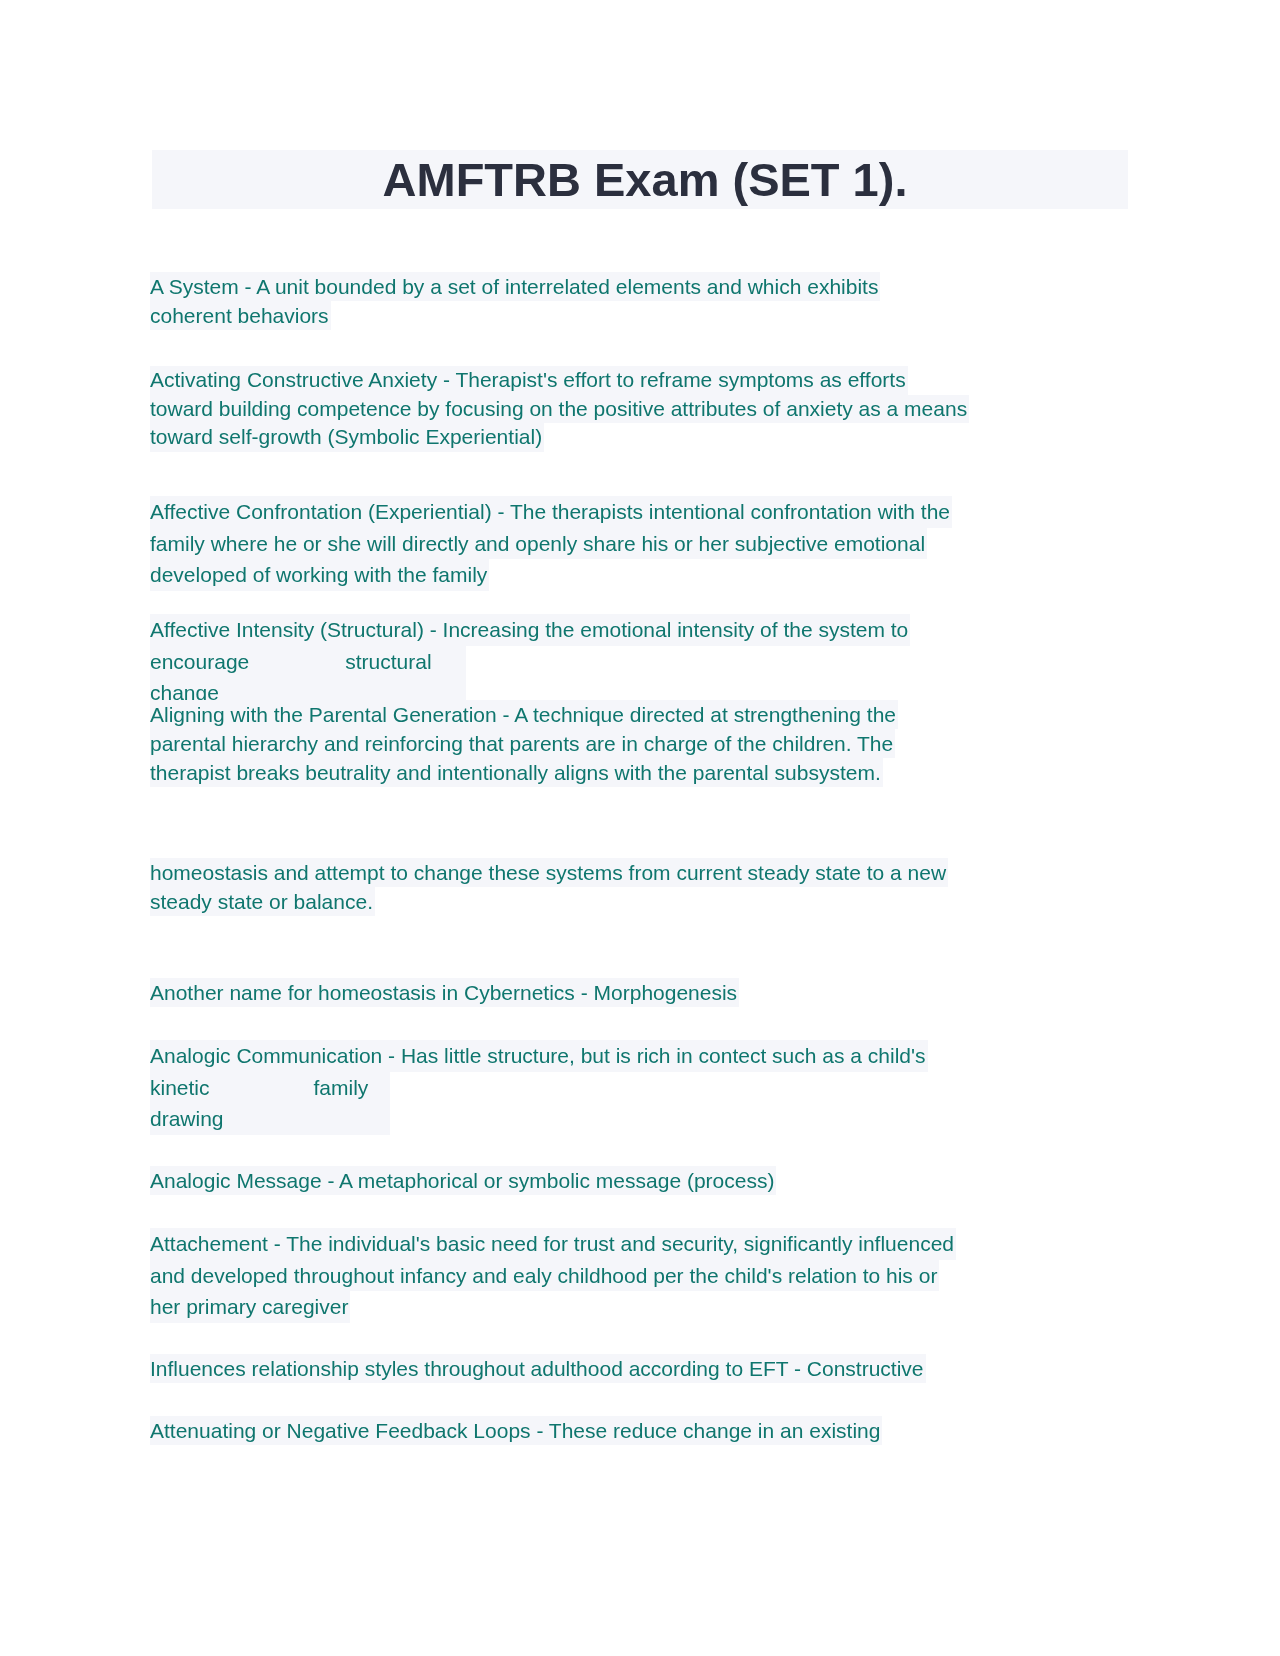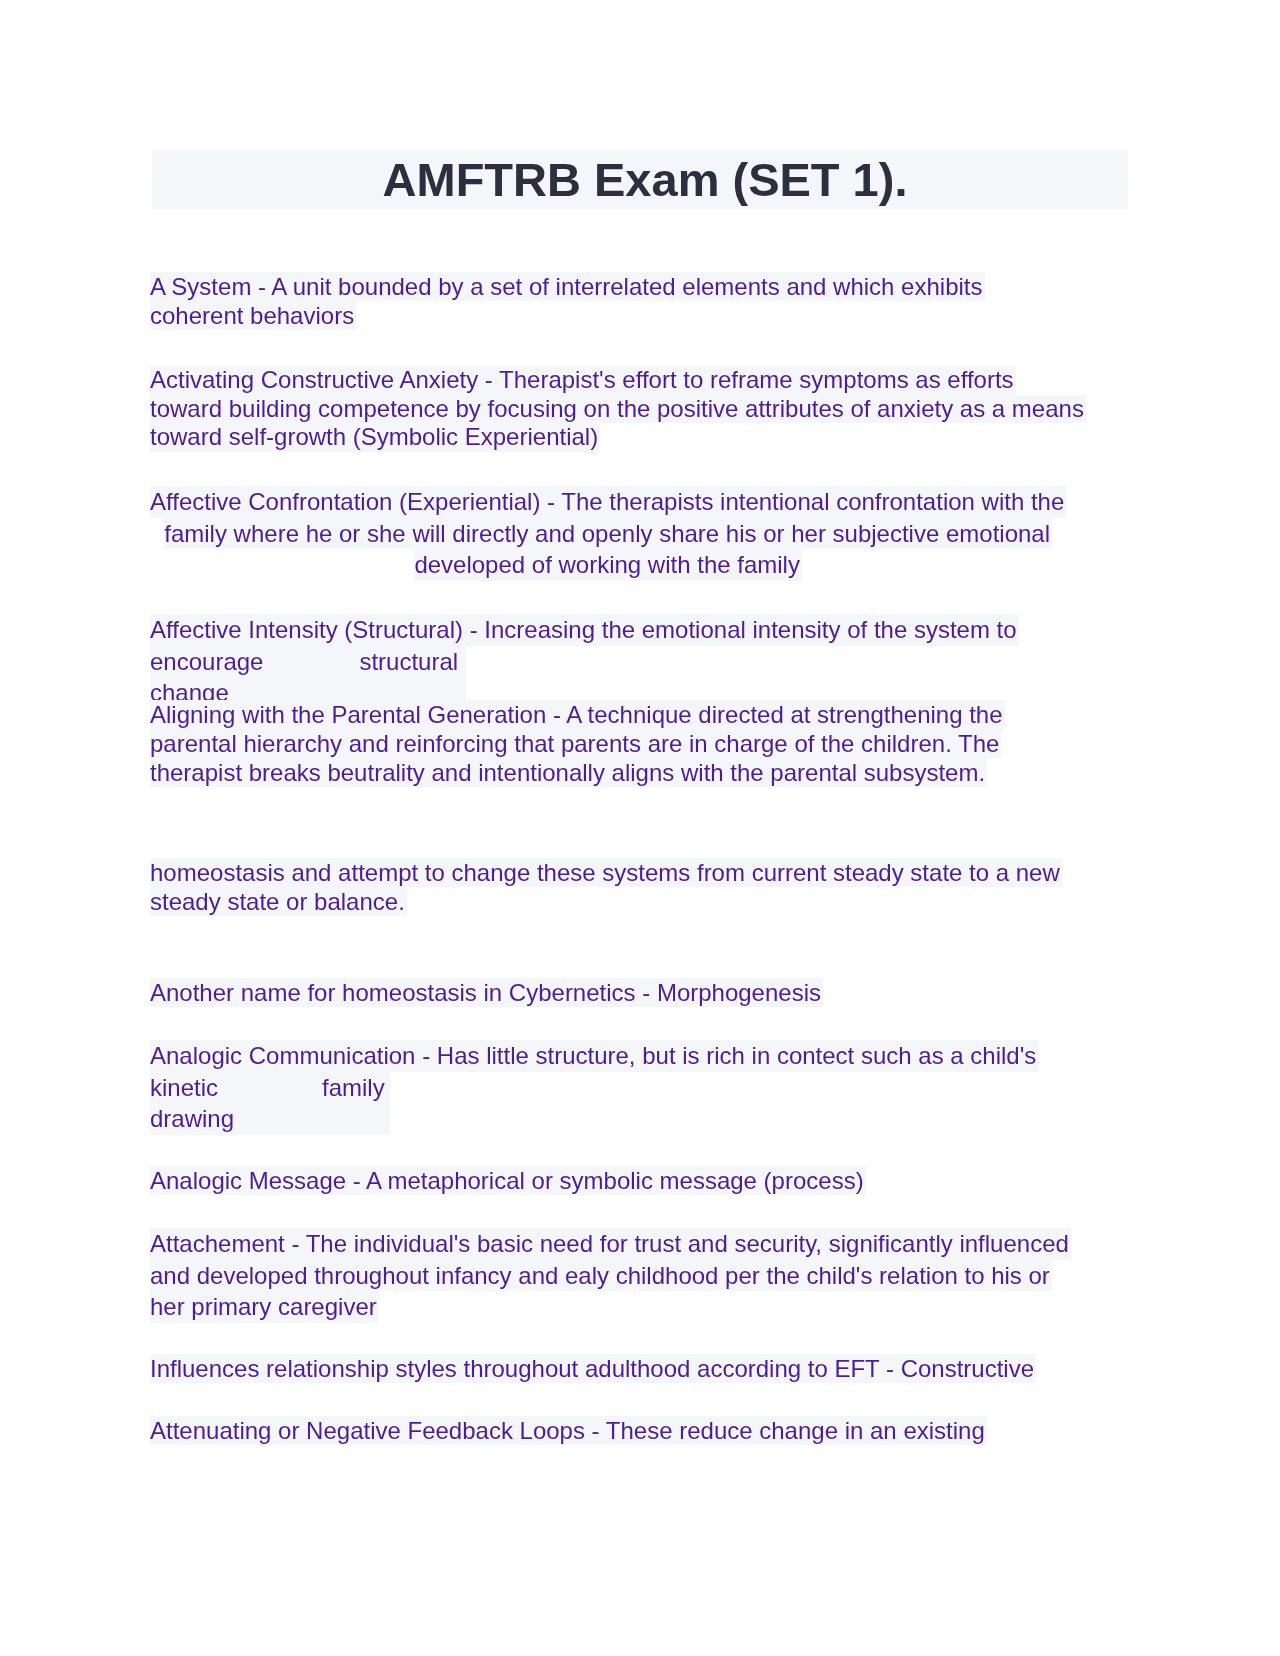--- a/index.html
+++ b/index.html
@@ -39,23 +39,23 @@
       font-size: 47px;
       color: #2b2f3e;
       letter-spacing: 0px;
       margin: 8px;
       line-height: 1;
       padding-left: 10px;
     }
     .entry {
       position: absolute;
       left: 150px;
-      font-size: 24px;
+      font-size: 21px;
       line-height: 29px;
-      color: #4c1d95;
+      color: #0f766e;
     }
     .line {
       display: block;
       white-space: nowrap;
     }
     .hl {
       background: #f5f6fa;
       display: inline-block;
       padding-right: 2px;
     }
@@ -76,21 +76,21 @@
     <span class="line"><span class="hl">A System - A unit bounded by a set of interrelated elements and which exhibits</span></span>
     <span class="line"><span class="hl">coherent behaviors</span></span>
   </div>
 
   <div class="entry" style="top:366px; line-height:28.5px;">
     <span class="line"><span class="hl">Activating Constructive Anxiety - Therapist's effort to reframe symptoms as efforts</span></span>
     <span class="line"><span class="hl">toward building competence by focusing on the positive attributes of anxiety as a means</span></span>
     <span class="line"><span class="hl">toward self-growth (Symbolic Experiential)</span></span>
   </div>
 
-  <div class="entry" style="top:486px; line-height:31.5px;text-align:center;">
+  <div class="entry" style="top:496px; line-height:31.5px;">
     <span class="line"><span class="hl">Affective Confrontation (Experiential) - The therapists intentional confrontation with the</span></span>
     <span class="line"><span class="hl">family where he or she will directly and openly share his or her subjective emotional</span></span>
     <span class="line"><span class="hl">developed of working with the family</span></span>
   </div>
 
   <div class="entry" style="top:614px; line-height:31.5px;">
     <span class="line"><span class="hl">Affective Intensity (Structural) - Increasing the emotional intensity of the system to</span></span>
     <span class="line"><span class="hl" style="width:314px;"><span>encourage</span><span class="gap" style="width:96px;"></span><span>structural</span></span></span>
     <span class="line"><span class="hl" style="width:314px;">change</span></span>
   </div>

